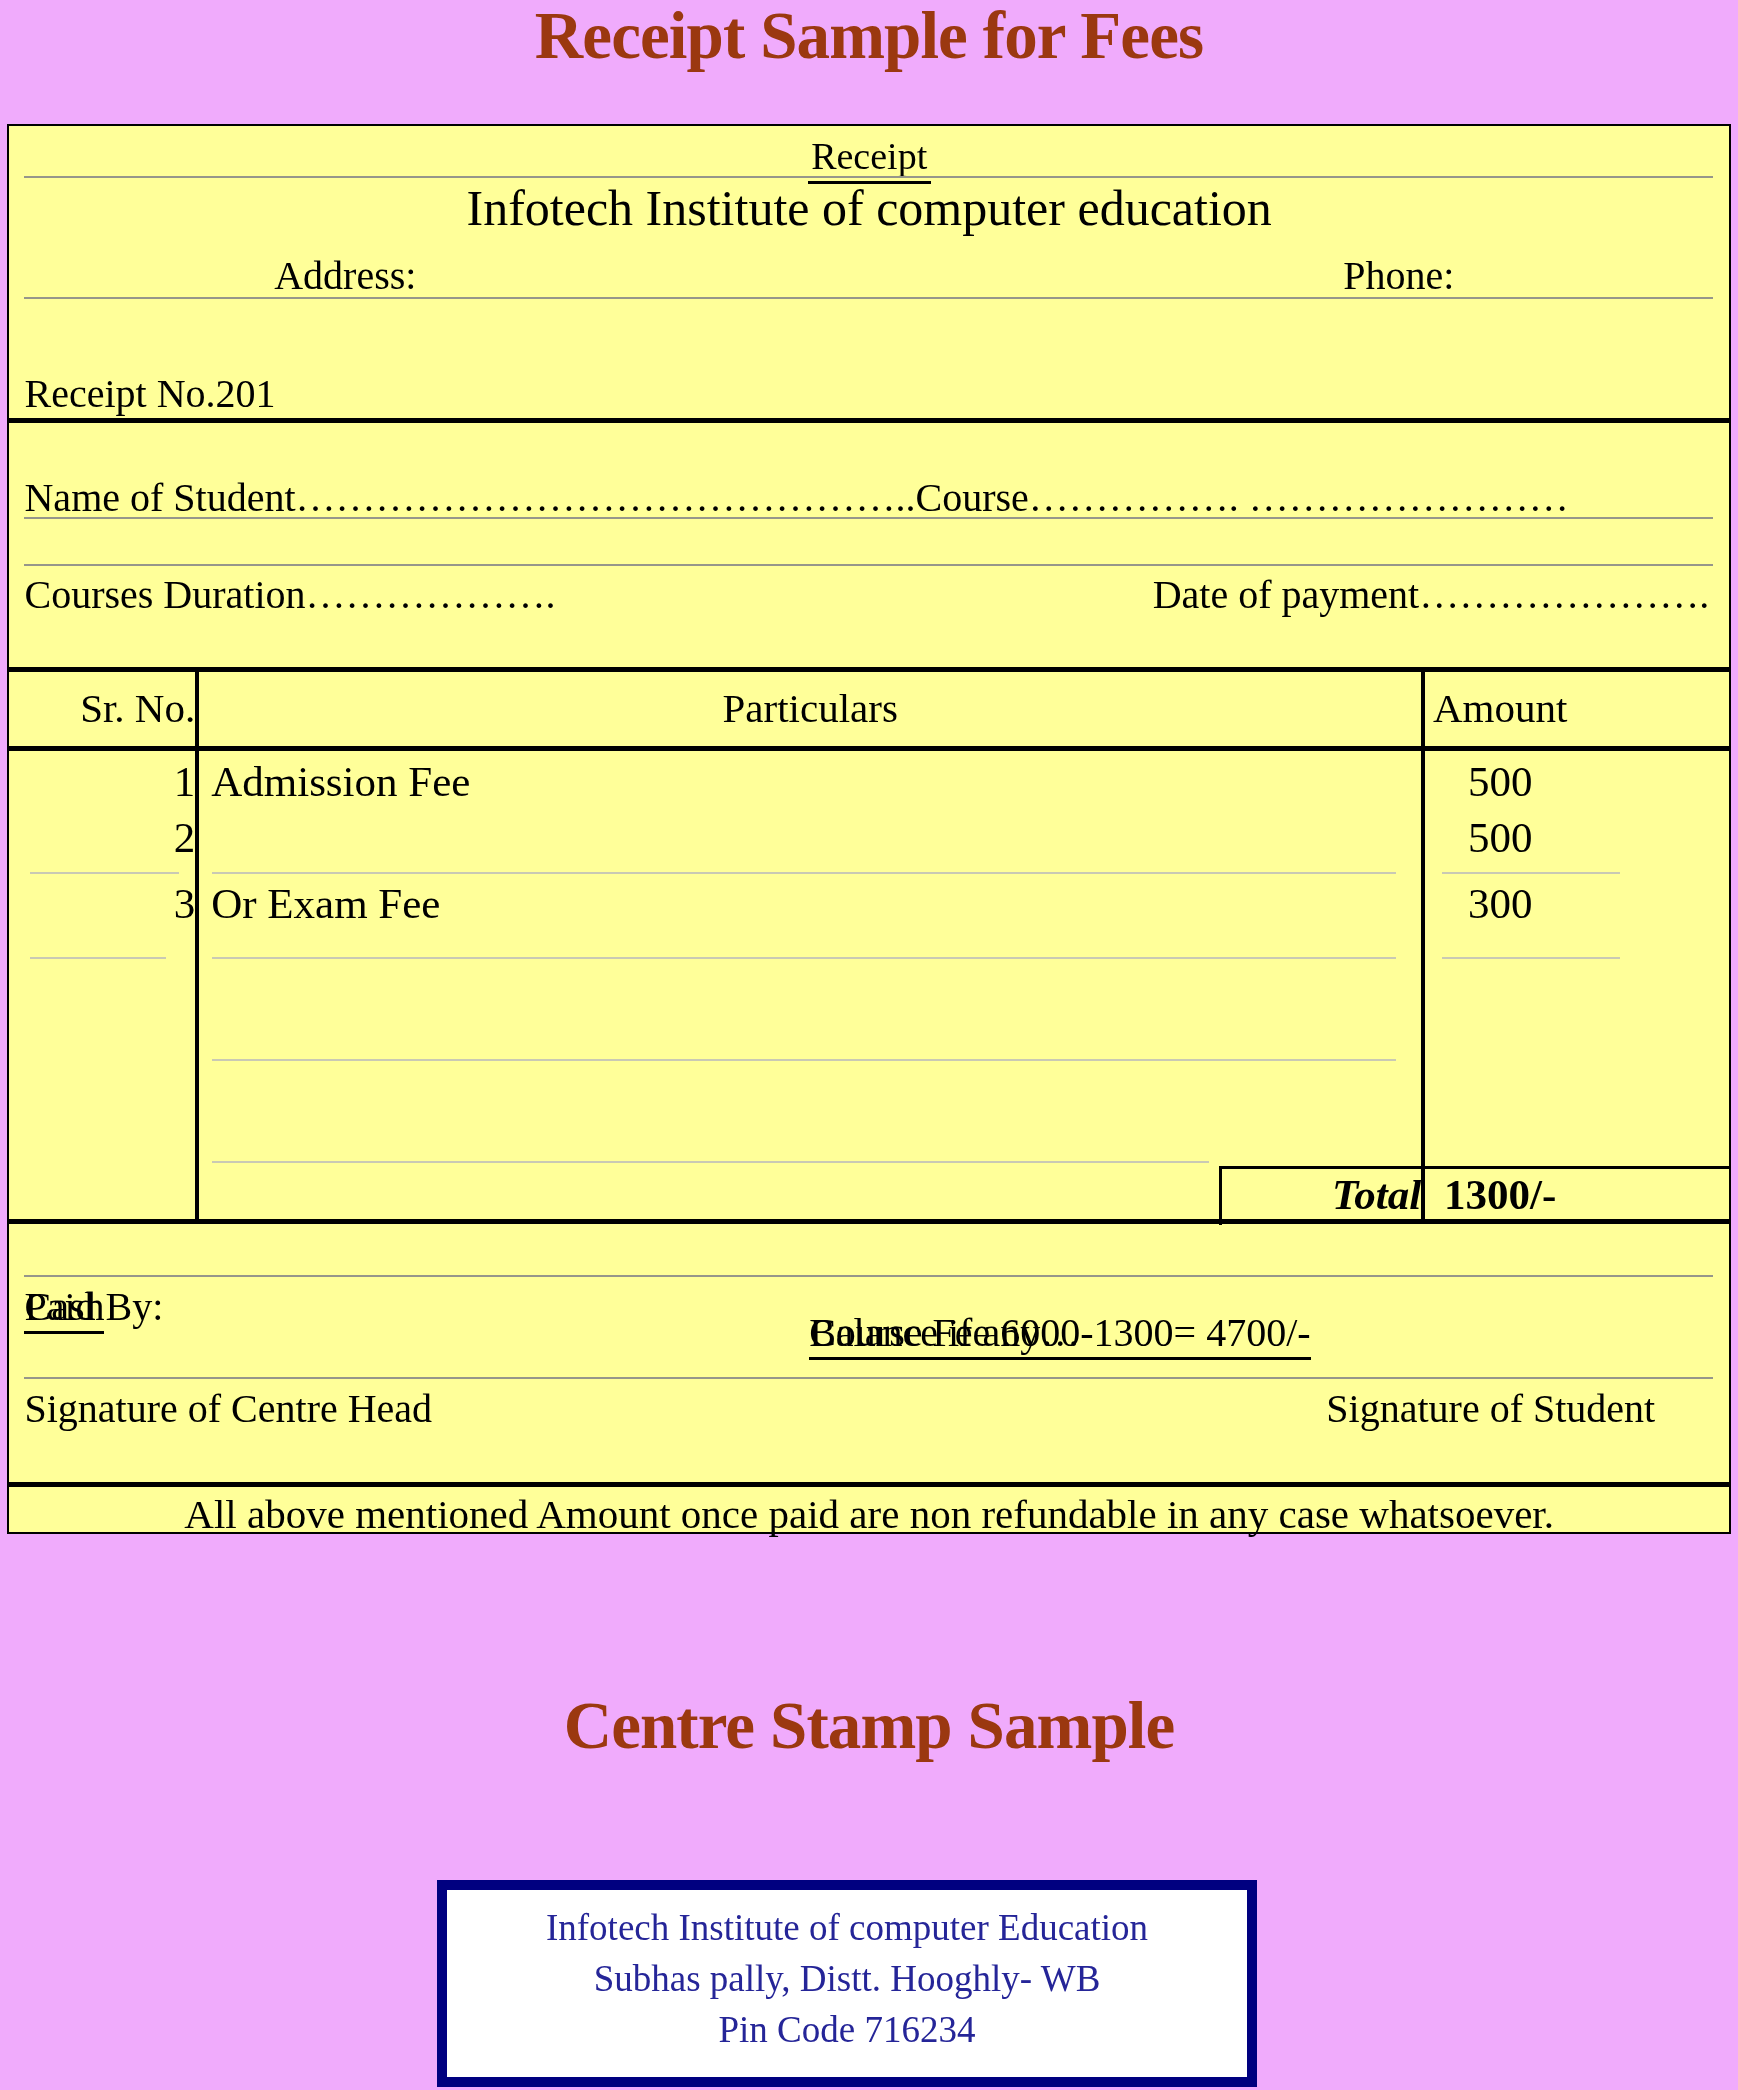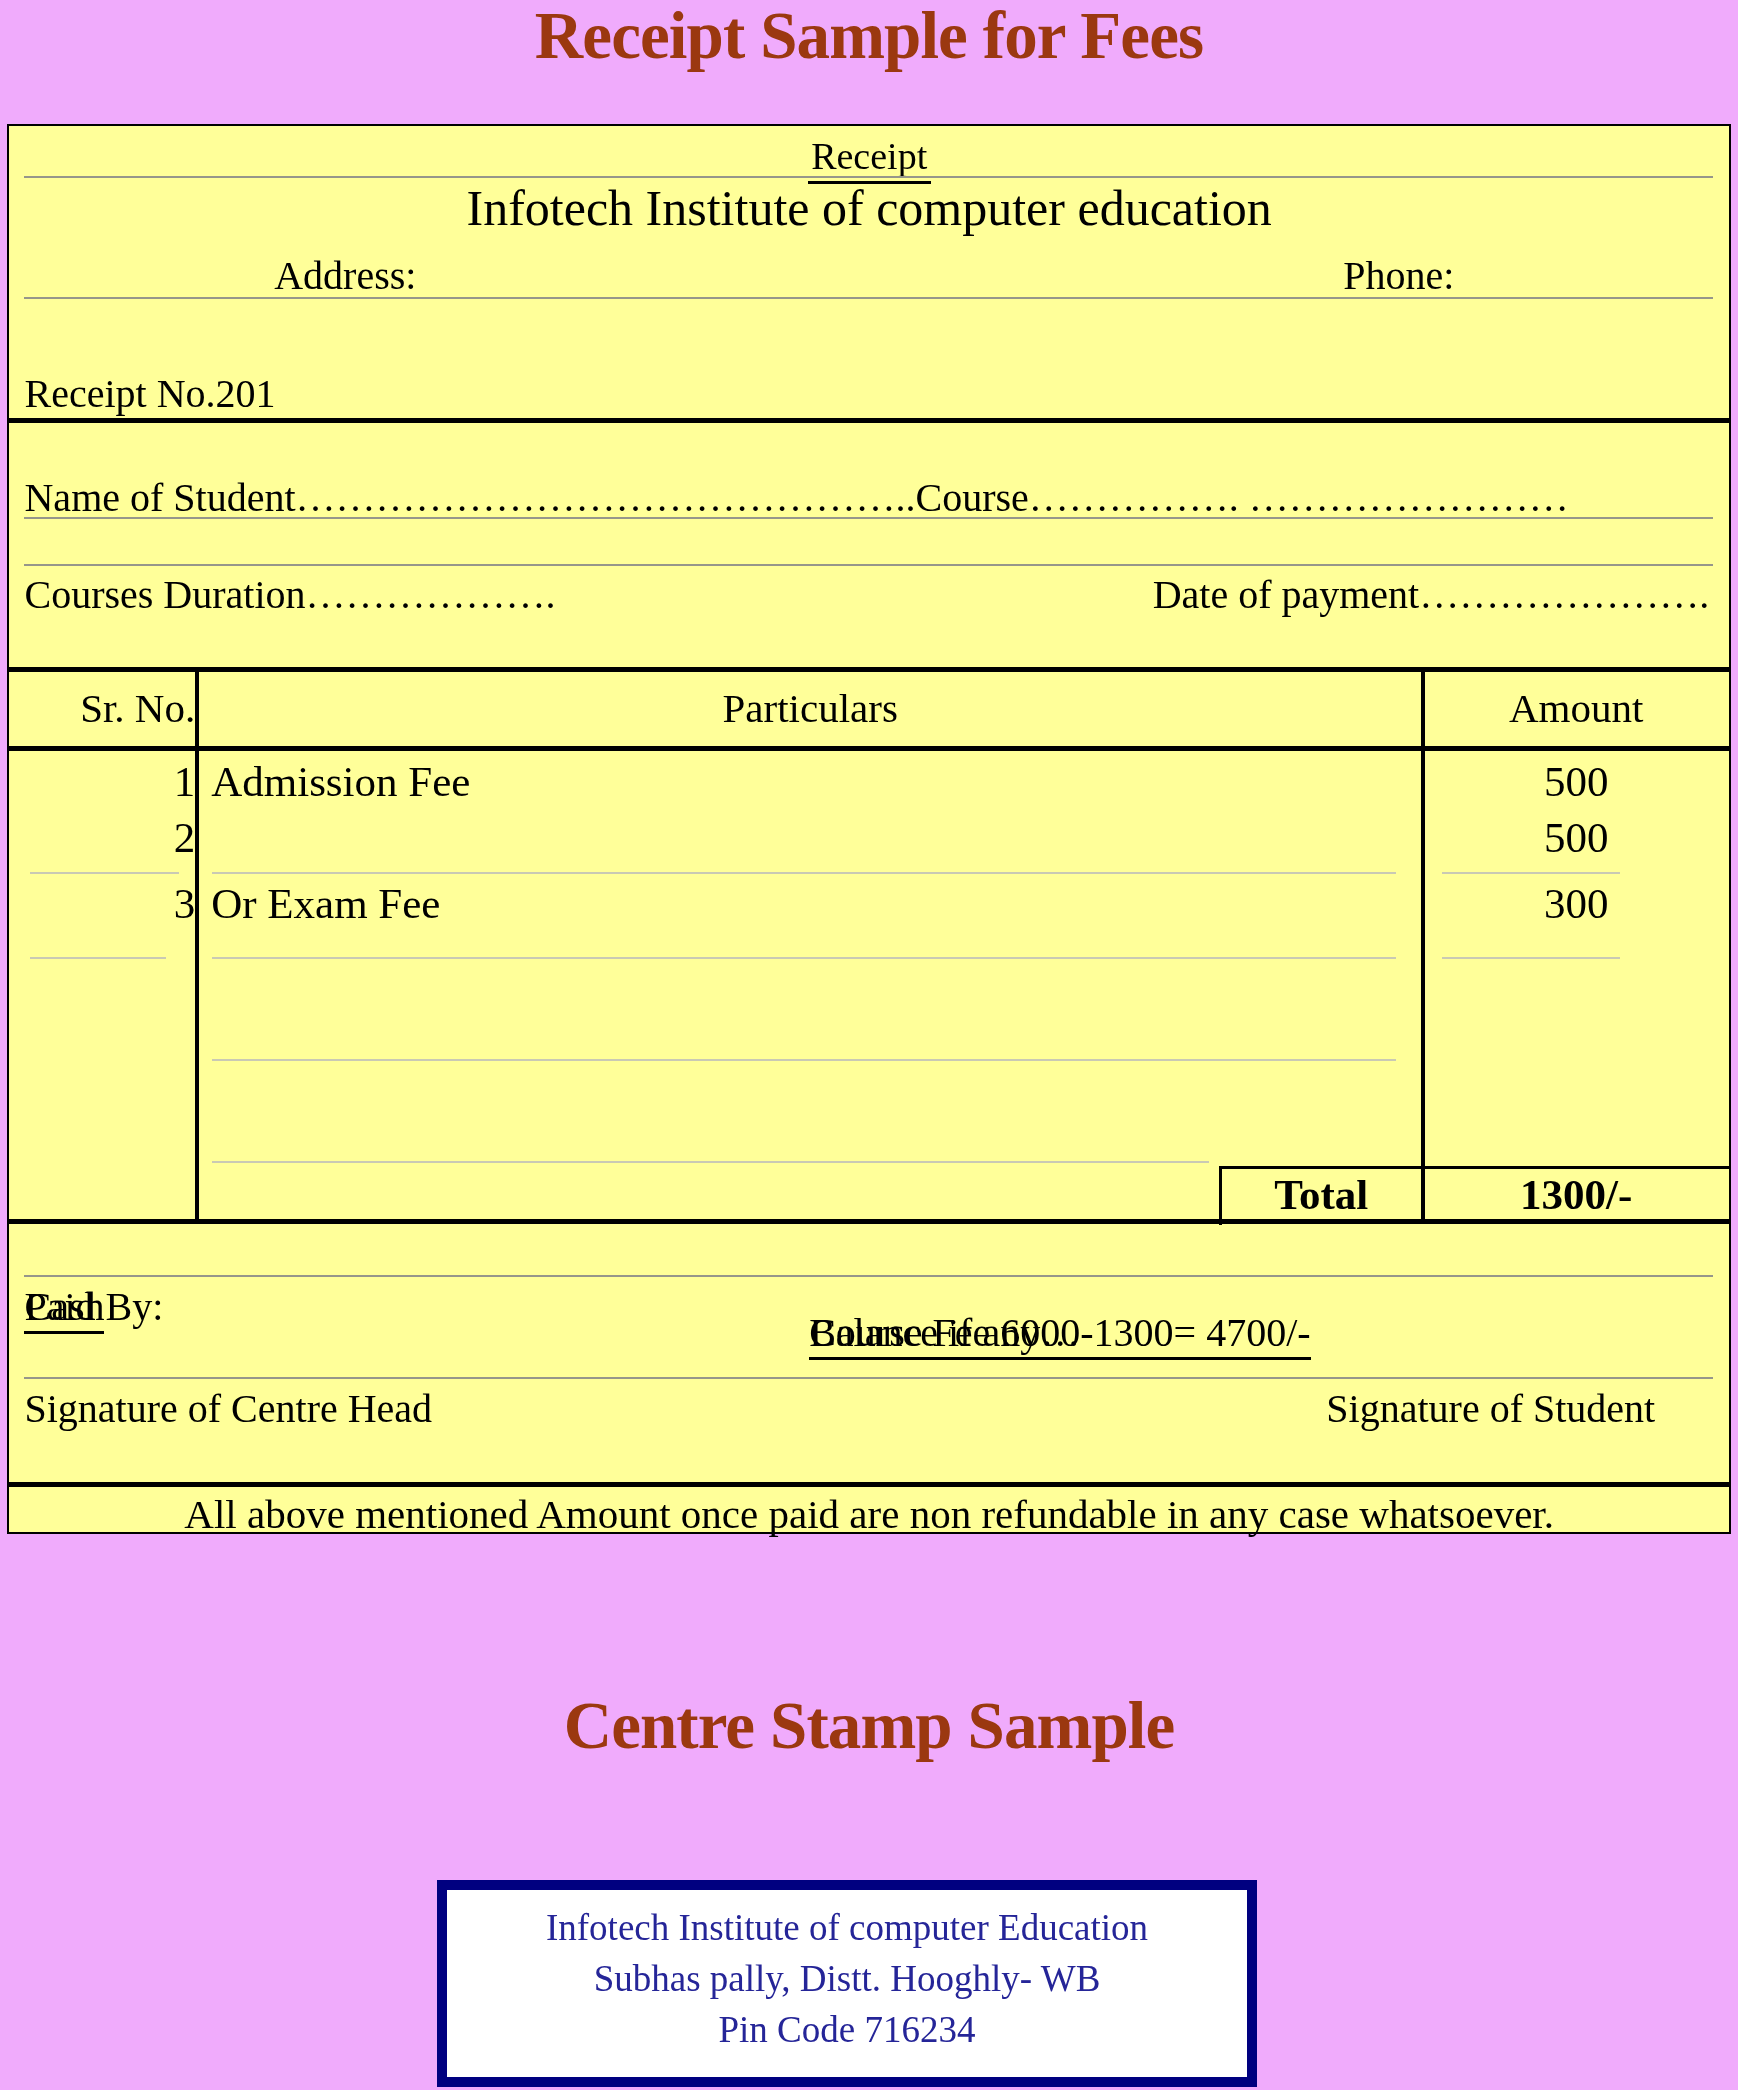--- a/index.html
+++ b/index.html
@@ -34,27 +34,27 @@
   .phone{top:126px;left:1334px;}
   .receipt-no{top:244px;left:15.3px;}
   .student-line{top:348px;left:15.3px;right:9px;overflow:hidden;}
   .duration{top:445px;left:15.3px;}
   .date-pay{top:445px;right:20px;}
   
   .vline{width:3.6px;background:#000;top:542px;height:556px;}
   .vl1{left:186px;} .vl2{left:1412px;}
   .th{top:558px;font-size:41px;line-height:49px;text-align:center;}
   .col1{left:0;width:186px;text-align:right;}
-  .col3{left:1416px;width:302px;text-align:center;}
+  .col3{left:1340px;width:302px;text-align:center;}
   .row-t{font-size:43px;line-height:52px;}
   .part{left:202px;}
   .r1{top:630px;} .r2{top:686px;} .r3{top:752px;}
   .total-top{top:1040px;left:1210px;right:0;height:2.7px;background:#000;}
   .total-vline{left:1210px;top:1040px;width:2.7px;height:59px;background:#000;}
-  .total-label{top:1044px;left:1212px;width:200px;text-align:center;font-weight:bold;font-size:43px;line-height:50px;}
+  .total-label{top:1044px;left:1212px;width:200px;text-align:right;font-weight:bold;font-size:43px;line-height:50px;font-style:italic;}
   .total-amount{top:1044px;font-weight:bold;font-size:43px;line-height:50px;}
   
   .paid-by{top:1157px;left:15.3px;}
   .balance{top:1183px;left:800px;}
   .sig-left{top:1259px;left:15.3px;}
   .sig-right{top:1259px;right:74px;}
   .disclaimer{top:1365px;font-size:41px;}
   
   .stamp-box{
     position:absolute;left:437px;top:1880px;width:820px;height:207px;box-sizing:border-box;

